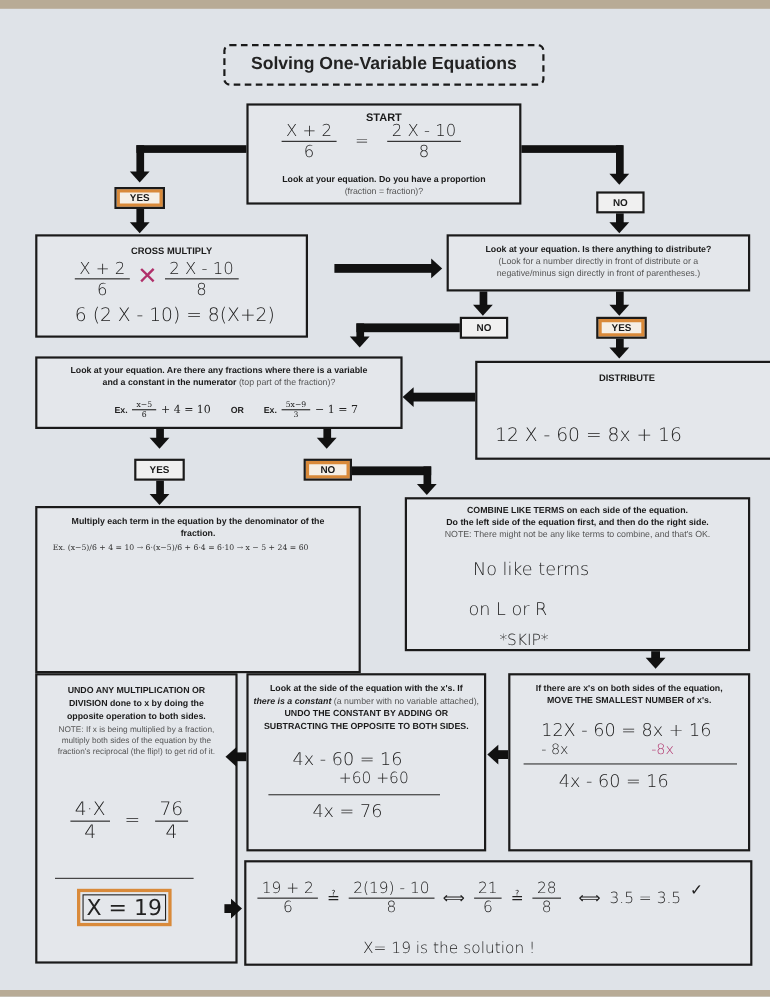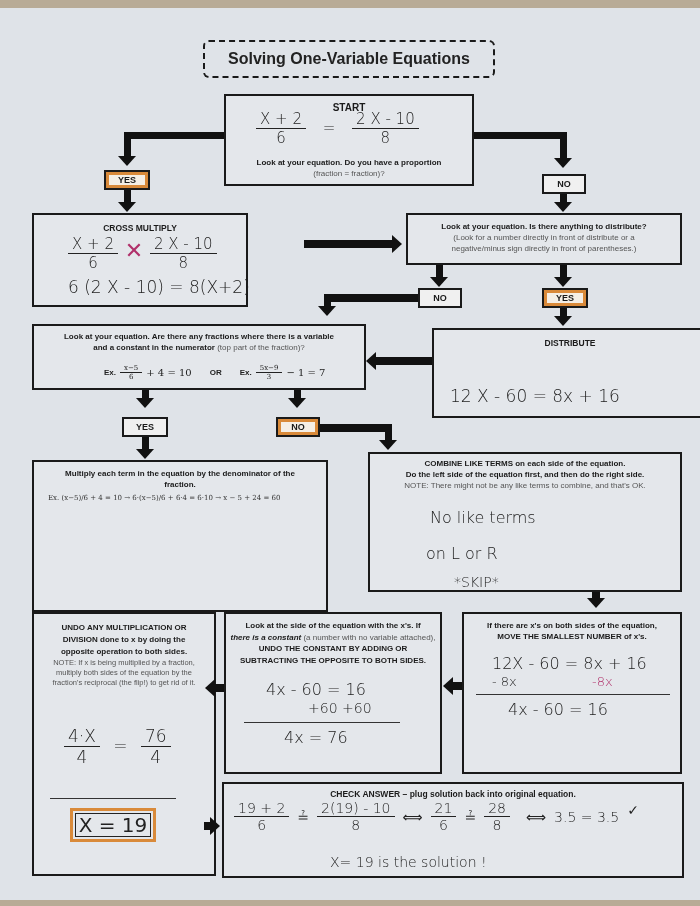--- a/index.html
+++ b/index.html
@@ -88,21 +88,21 @@
 <div class="ah down" style="left:554px;top:158px;"></div>
 
 <div class="label sel" style="left:104px;top:170px;width:46px;">YES</div>
 <div class="label" style="left:542px;top:174px;width:44px;">NO</div>
 
 <div class="bar" style="left:124px;top:190px;width:7px;height:14px;"></div>
 <div class="ah down" style="left:118px;top:202px;"></div>
 <div class="bar" style="left:560px;top:194px;width:7px;height:10px;"></div>
 <div class="ah down" style="left:554px;top:202px;"></div>
 
-<div class="box" style="left:32px;top:213px;width:216px;height:94px;">
+<div class="box" style="left:32px;top:213px;width:248px;height:94px;">
   <div class="hd" style="margin-top:8px;">CROSS MULTIPLY</div>
   <div class="hand" style="left:34px;top:20px;font-size:15px;">
     <span class="frac">
         <span class="num">X + 2</span>
         <span>6</span>
       </span>
     <span class="pink" style="font-size:22px;margin:0 2px;">✕</span>
     <span class="frac">
         <span class="num">2 X - 10</span>
         <span>8</span>
@@ -249,21 +249,20 @@
   <div class="hand" style="left:28px;top:60px;font-size:13px;">- 8x</div>
   <div class="hand pink" style="left:128px;top:60px;font-size:13px;">-8x</div>
   <div style="position:absolute;left:12px;top:80px;width:194px;height:1px;background:#333;"></div>
   <div class="hand" style="left:44px;top:86px;font-size:16px;">4x - 60 = 16</div>
 </div>
 
 <div class="bar" style="left:204px;top:822px;width:8px;height:8px;"></div>
 <div class="ah right" style="left:210px;top:817px;"></div>
 
 <div class="box" style="left:222px;top:782px;width:462px;height:96px;">
-  <div class="hd" style="margin-top:5px;">CHECK ANSWER – plug solution back into original equation.</div>
   <div class="hand" style="left:10px;top:16px;font-size:14px;display:flex;align-items:center;gap:8px;">
     <span class="frac">
         <span class="num">19 + 2</span>
         <span>6</span>
       </span>
     <span>≟</span>
     <span class="frac">
         <span class="num">2(19) - 10</span>
         <span>8</span>
       </span>

